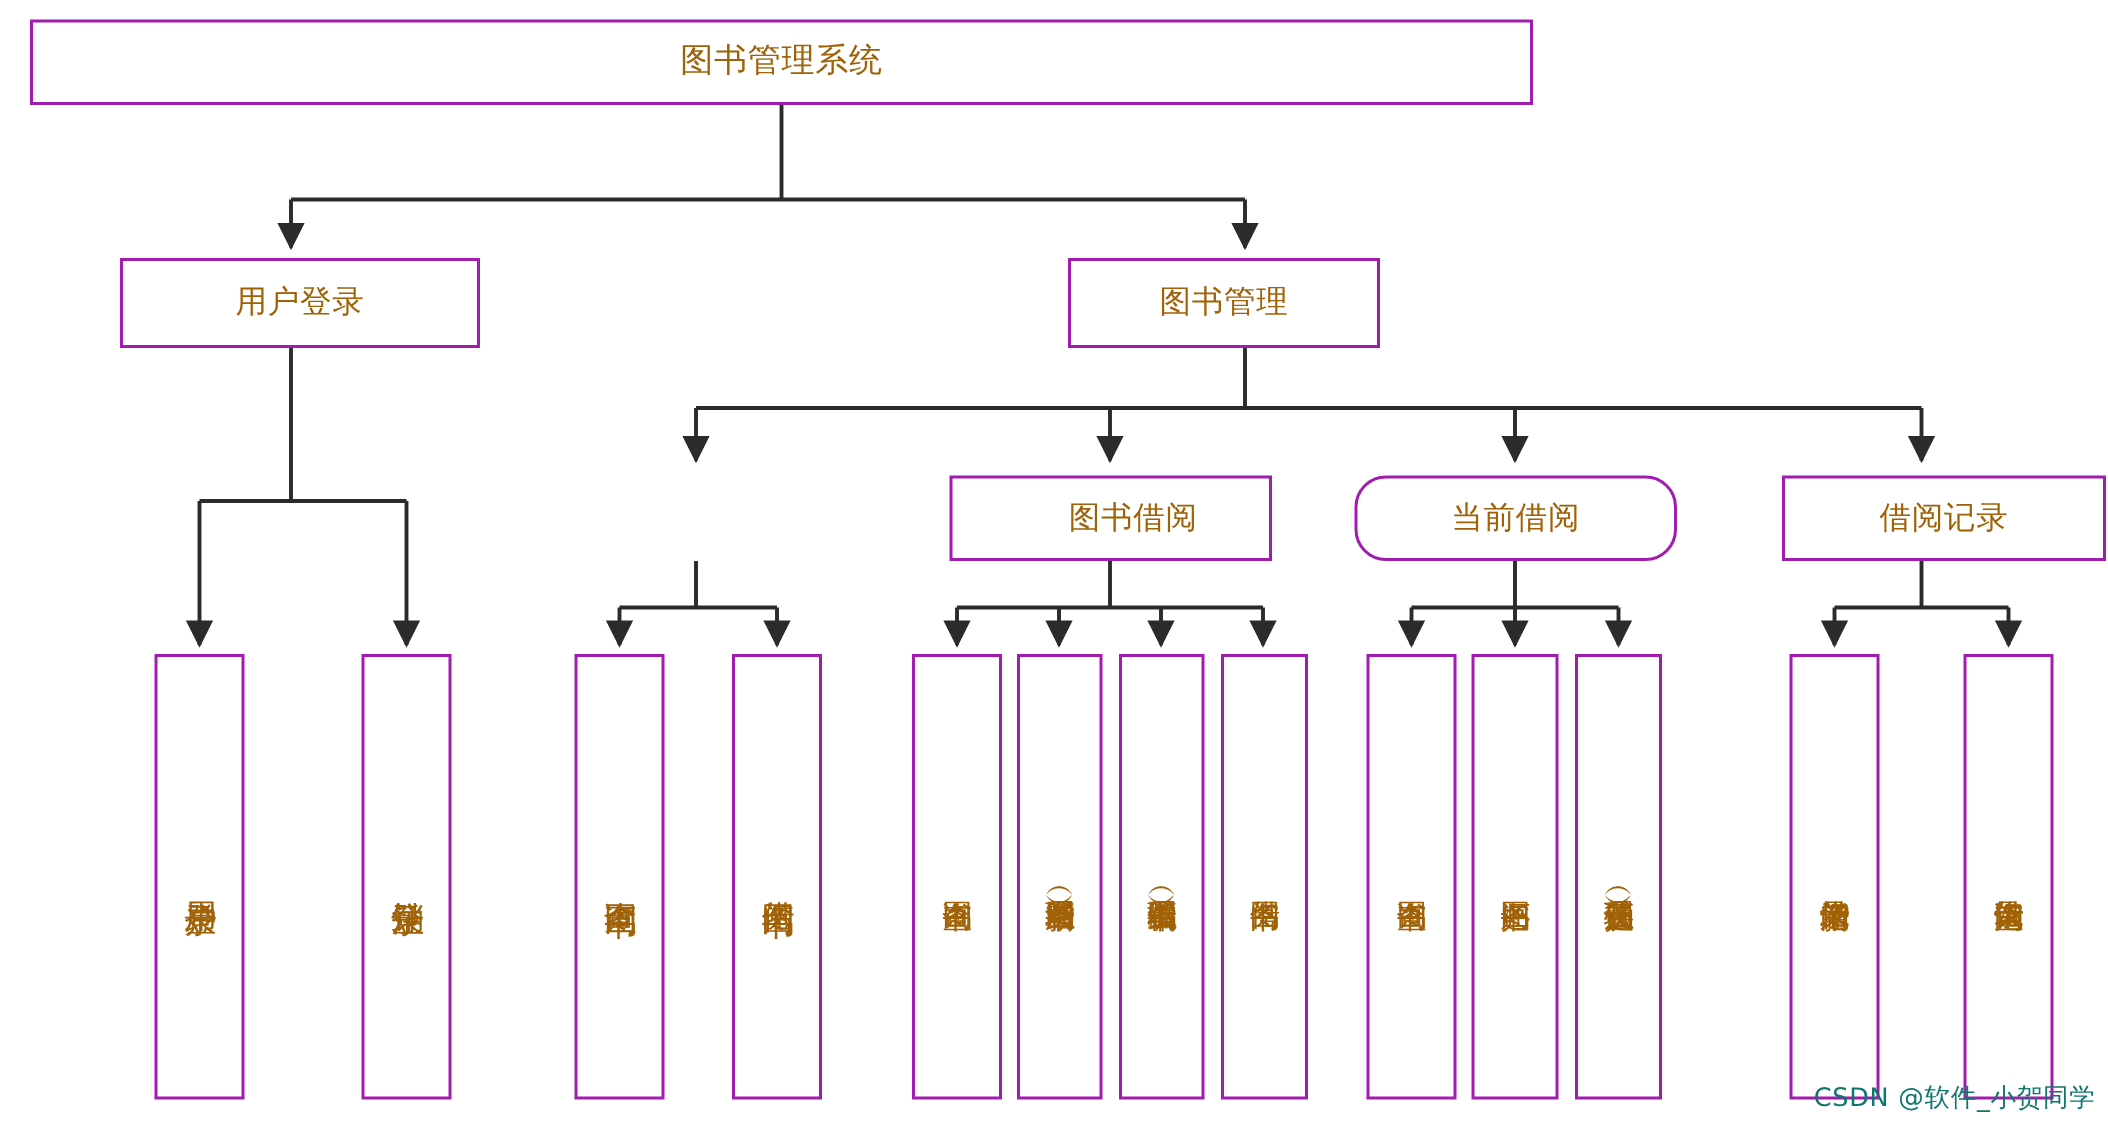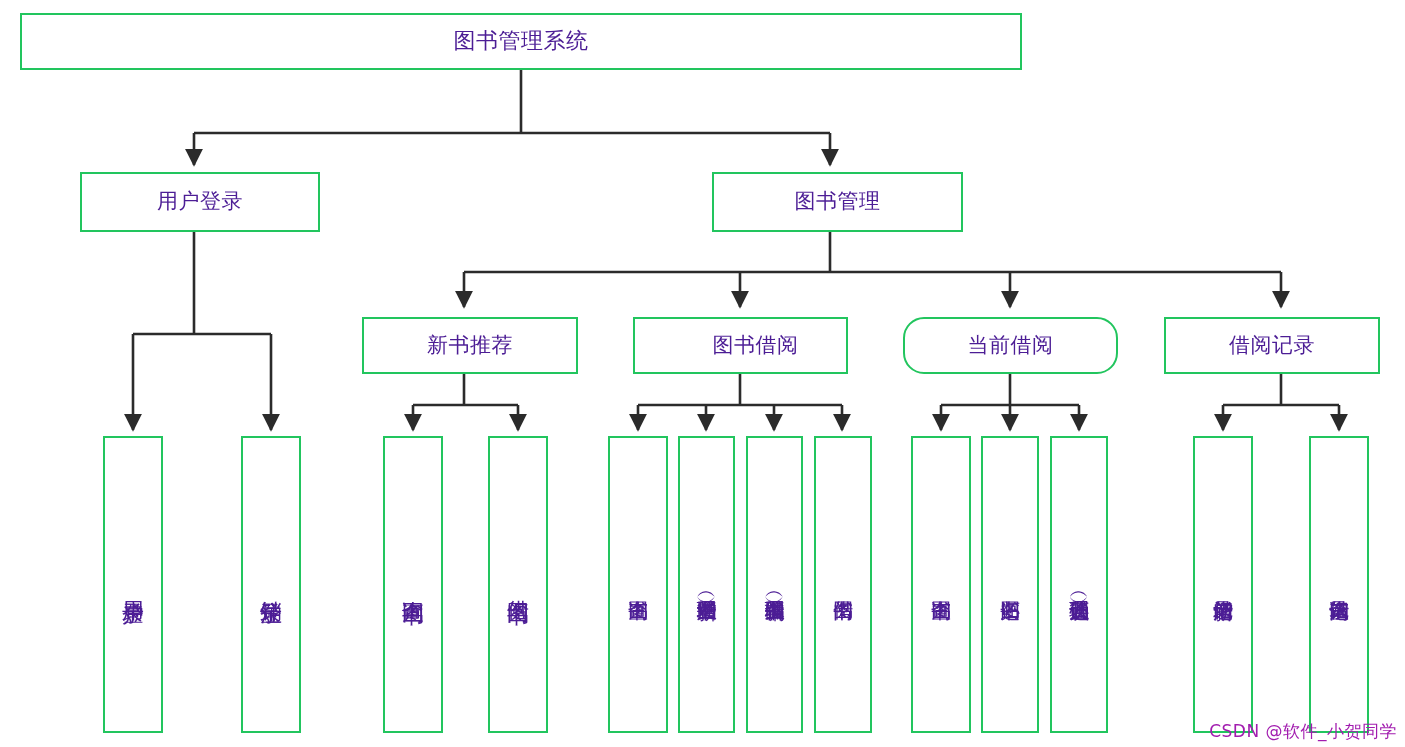--- a/index.html
+++ b/index.html
@@ -19,25 +19,25 @@
     position:absolute;
     left:0; top:0;
     width:1405px;
     height:747px;
     pointer-events:none;
   }
   .node{
     position:absolute;
     box-sizing:border-box;
     background:#ffffff;
-    border:2px solid #22c55e;
+    border:2px solid #a21caf;
     display:flex;
     align-items:center;
     justify-content:center;
-    color:#4c1d95;
+    color:#a16207;
   }
   .node .lbl{
     display:block;
     text-align:center;
     line-height:1.12;
     white-space:nowrap;
     letter-spacing:0.5px;
   }
   
   .node.h .lbl{ font-size:21px; }
@@ -58,21 +58,21 @@
   .node.v.narrow .lbl{
     font-size:20px;
     letter-spacing:0px;
     max-height:280px;
   }
   .watermark{
     position:absolute;
     right:8px;
     bottom:4px;
     font-size:17px;
-    color:#a21caf;
+    color:#0f766e;
     letter-spacing:0.5px;
     white-space:nowrap;
     user-select:none;
   }
 </style>
 </head>
 <body>
 
 <div id="canvas">
 
@@ -127,37 +127,34 @@
   </svg>
 
   <div class="node h root" style="left:20px; top:13px; width:1002px; height:57px;">
     <span class="lbl">图书管理系统</span>
   </div>
 
   <div class="node h" style="left:80px; top:172px; width:240px; height:60px;">
     <span class="lbl">用户登录</span>
   </div>
 
-  <div class="node h" style="left:712px; top:172px; width:251px; height:60px;">
+  <div class="node h" style="left:712px; top:172px; width:208px; height:60px;">
     <span class="lbl">图书管理</span>
   </div>
 
-  <div class="node h" style="left:362px; top:317px; width:216px; height:57px;">
-    <span class="lbl">新书推荐</span>
-  </div>
 
   <div class="node h" style="left:633px; top:317px; width:215px; height:57px;padding-left:30px;">
     <span class="lbl">图书借阅</span>
   </div>
 
   <div class="node h" style="left:903px; top:317px; width:215px; height:57px;border-radius:21px;">
     <span class="lbl">当前借阅</span>
   </div>
 
-  <div class="node h" style="left:1164px; top:317px; width:216px; height:57px;">
+  <div class="node h" style="left:1188px; top:317px; width:216px; height:57px;">
     <span class="lbl">借阅记录</span>
   </div>
 
   <div class="node v" style="left:103px; top:436px; width:60px; height:297px;">
     <span class="lbl">用户登录</span>
   </div>
 
   <div class="node v" style="left:241px; top:436px; width:60px; height:297px;">
     <span class="lbl">注销登录</span>
   </div>

